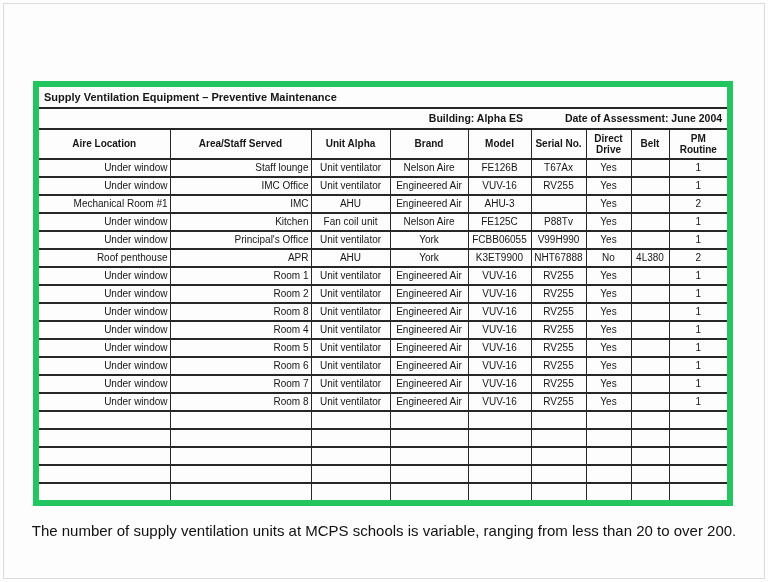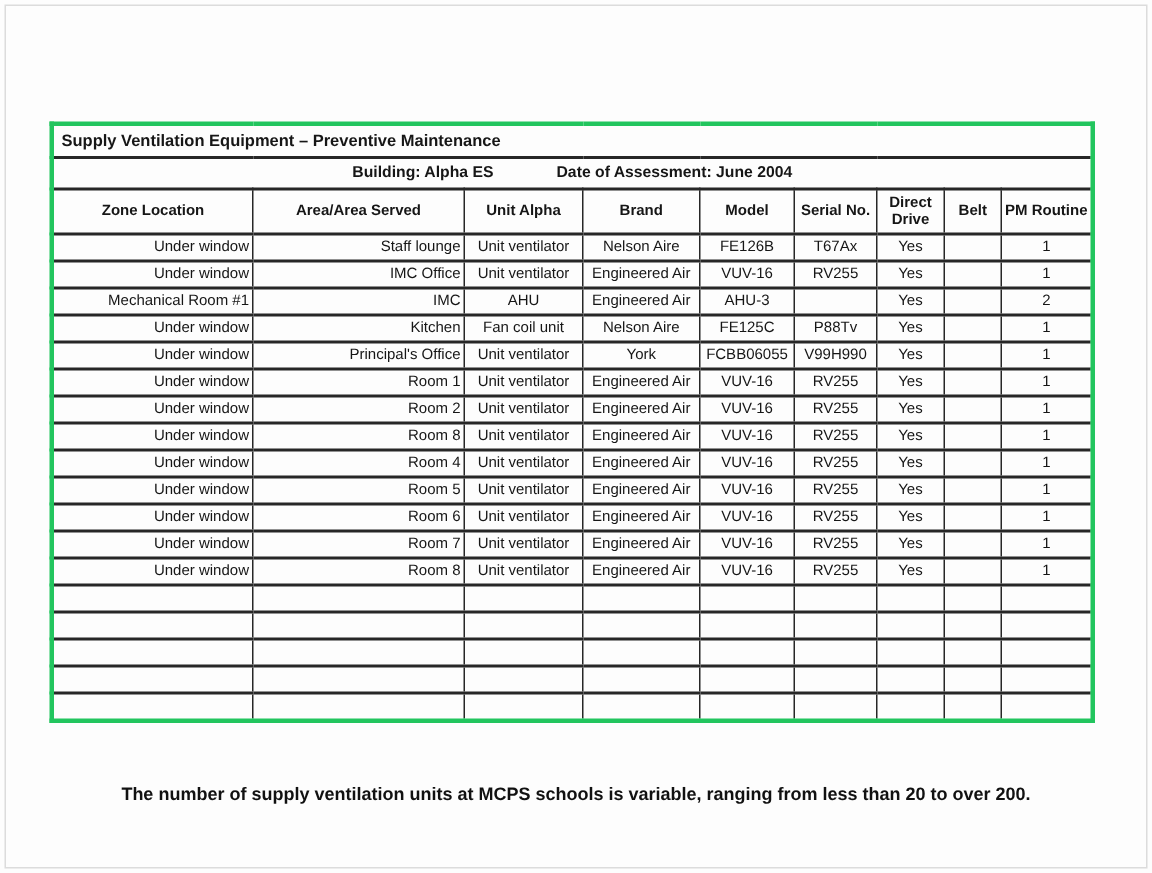--- a/index.html
+++ b/index.html
@@ -14,21 +14,21 @@
   .page-frame {
     position: absolute; inset: 3px;
     border: 1px solid #dcdcdc;
     pointer-events: none;
   }
   table.pm-table {
     position: absolute; left: 33px; top: 81px;
     width: 694px;
     border-collapse: collapse;
     table-layout: fixed;
-    border: 3px solid #22c55e;
+    border: 6px solid #22c55e;
   }
   .pm-table td, .pm-table th {
     border: 1px solid #272727;
     border-top-width: 2px;
     border-bottom-width: 2px;
     font-size: 10px;
     line-height: 1.15;
     text-align: center;
     vertical-align: middle;
     padding: 1px 2px;
@@ -37,43 +37,43 @@
     word-wrap: break-word;
   }
   .pm-table .title-row td {
     text-align: left;
     font-weight: bold;
     font-size: 11px;
     padding: 2px 5px;
     height: 16px;
   }
   .pm-table .building-row td {
-    text-align: center;
+    text-align: right;
     font-weight: bold;
     font-size: 10.5px;
     padding: 2px 5px;
     height: 15px;
   }
   .pm-table .building-row .date-part { margin-left: 42px; }
   .pm-table th {
     font-weight: bold;
     font-size: 10px;
     height: 26px;
   }
   .pm-table td.left {
     text-align: right;
     padding-left: 5px;
   }
   .pm-table tr.empty-row td { height: 14px; }
   .footer-note {
     position: absolute;
     left: 0; top: 522px; width: 768px;
     text-align: center;
-    font-weight: bold;
-    font-size: 12px;
+    font-weight: normal;
+    font-size: 15px;
     color: #111;
   }
 </style>
 </head>
 <body>
 
 <div class="page-frame"></div>
 
 <table class="pm-table">
   <colgroup>
@@ -90,22 +90,22 @@
   <tbody id="table-body">
     <tr class="title-row">
       <td colspan="9">Supply Ventilation Equipment – Preventive Maintenance</td>
     </tr>
     <tr class="building-row">
       <td colspan="9">
         <span>Building: Alpha ES</span><span class="date-part">Date of Assessment: June 2004</span>
       </td>
     </tr>
     <tr class="header-row" id="header-row">
-        <th>Zone Location</th>
-        <th>Area/Area Served</th>
+        <th>Aire Location</th>
+        <th>Area/Staff Served</th>
         <th>Unit Alpha</th>
         <th>Brand</th>
         <th>Model</th>
         <th>Serial No.</th>
         <th>Direct Drive</th>
         <th>Belt</th>
         <th>PM Routine</th>
       </tr>
   <tr>
         <td class="left">Under window</td>
@@ -156,20 +156,31 @@
         <td class="left">Principal's Office</td>
         <td>Unit ventilator</td>
         <td>York</td>
         <td>FCBB06055</td>
         <td>V99H990</td>
         <td>Yes</td>
         <td></td>
         <td>1</td>
       </tr>
       <tr>
+        <td class="left">Roof penthouse</td>
+        <td class="left">APR</td>
+        <td>AHU</td>
+        <td>York</td>
+        <td>K3ET9900</td>
+        <td>NHT67888</td>
+        <td>No</td>
+        <td>4L380</td>
+        <td>2</td>
+      </tr>
+      <tr>
         <td class="left">Under window</td>
         <td class="left">Room 1</td>
         <td>Unit ventilator</td>
         <td>Engineered Air</td>
         <td>VUV-16</td>
         <td>RV255</td>
         <td>Yes</td>
         <td></td>
         <td>1</td>
       </tr>

